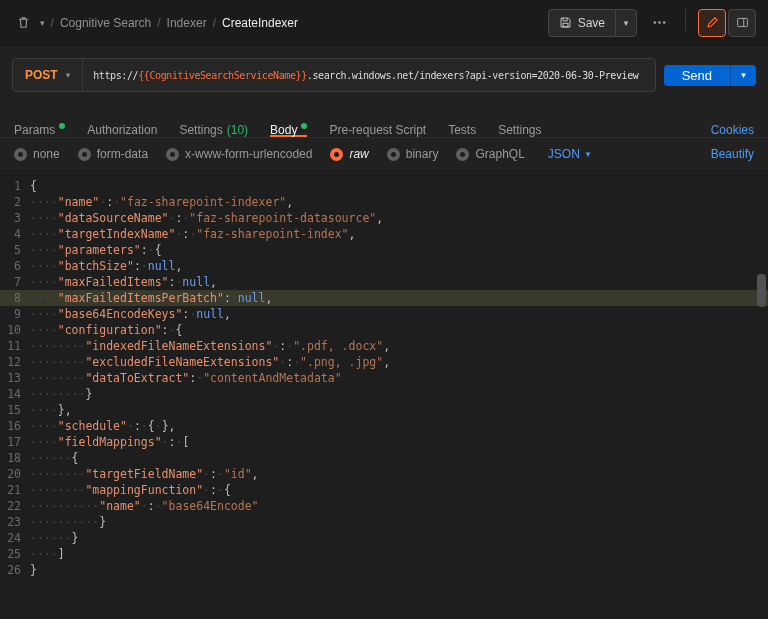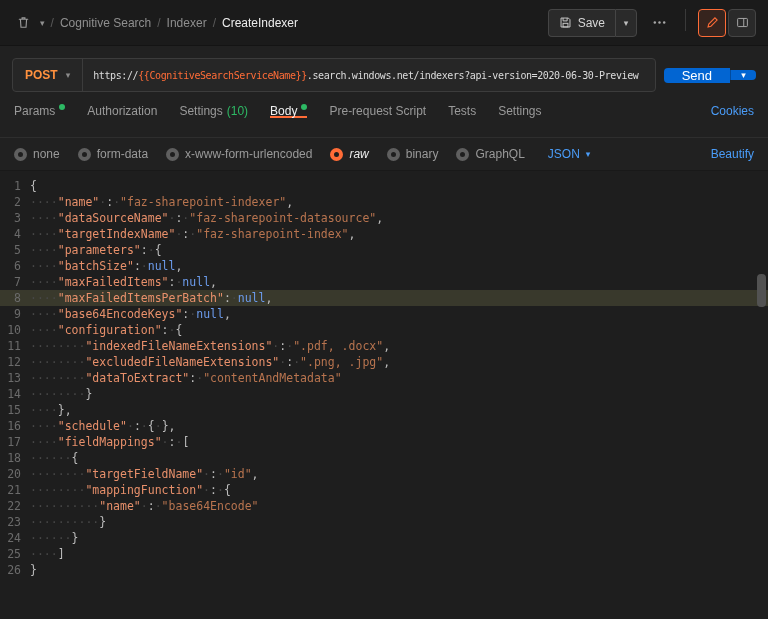--- a/index.html
+++ b/index.html
@@ -32,28 +32,28 @@
   
   .request-row { flex:0 0 58px; display:flex; align-items:center; gap:8px; padding:12px; }
   .url-box { flex:1; display:flex; align-items:center; height:34px; background:#262626;
              border:1px solid #3c3c3c; border-radius:4px; overflow:hidden; }
   .method { display:flex; align-items:center; gap:8px; padding:0 12px; height:100%; border-right:1px solid #3c3c3c;
             color:var(--method); font-size:12px; font-weight:bold; cursor:pointer; }
   .method .caret { color:#8a8a8a; font-size:9px; font-weight:normal; }
   .url { flex:1; padding:0 10px; font-family:"DejaVu Sans Mono", monospace; font-size:10px; letter-spacing:-0.4px;
          color:#dcdcdc; white-space:nowrap; overflow:hidden; cursor:text; }
   .url .var { color:var(--accent); }
-  .send-group { display:flex; height:21px;align-items:center; }
+  .send-group { display:flex; height:21px; }
   .send-btn { padding:0 18px; background:var(--send); color:#fff; border:none; border-radius:4px 0 0 4px;
               font-size:13px; cursor:pointer; font-family:inherit; }
   .send-caret { width:26px; background:var(--send); border:none; border-left:1px solid rgba(0,0,0,0.25);
                 border-radius:0 4px 4px 0; color:#fff; font-size:9px; cursor:pointer; }
 
   
-  .tabs-row { flex:0 0 34px; display:flex; align-items:flex-start; padding:0 14px; border-bottom:1px solid #2e2e2e; }
+  .tabs-row { flex:0 0 34px; display:flex; align-items:flex-end; padding:0 14px; border-bottom:1px solid #2e2e2e; }
   .tabs-left { display:flex; gap:22px; }
   .tab { display:flex; align-items:center; font-size:12px; color:#9a9a9a; cursor:pointer; position:relative; }
   .tab.active { color:#f0f0f0; box-shadow:inset 0 -2px 0 var(--accent); }
   .tab .dot { width:6px; height:6px; border-radius:50%; background:var(--green); margin-left:4px; transform:translateY(-4px); }
   .tab .count { color:var(--green); margin-left:4px; }
   .cookies { margin-left:auto; display:flex; align-items:center; font-size:12px; color:var(--blue); cursor:pointer; }
 
   
   .bodybar { flex:0 0 32px; display:flex; align-items:center; padding:0 14px; font-size:12px; color:#9a9a9a; }
   .options-wrap { display:flex; gap:18px; align-items:center; }

